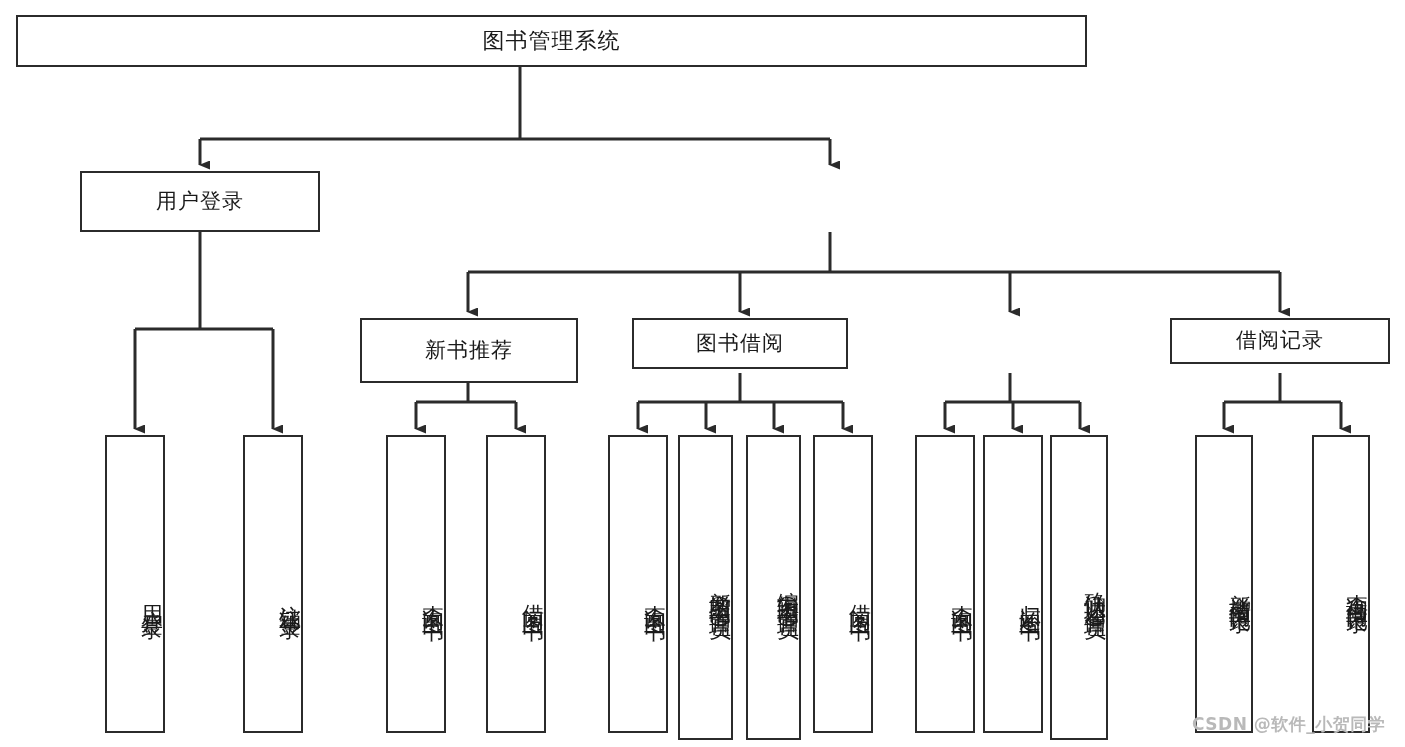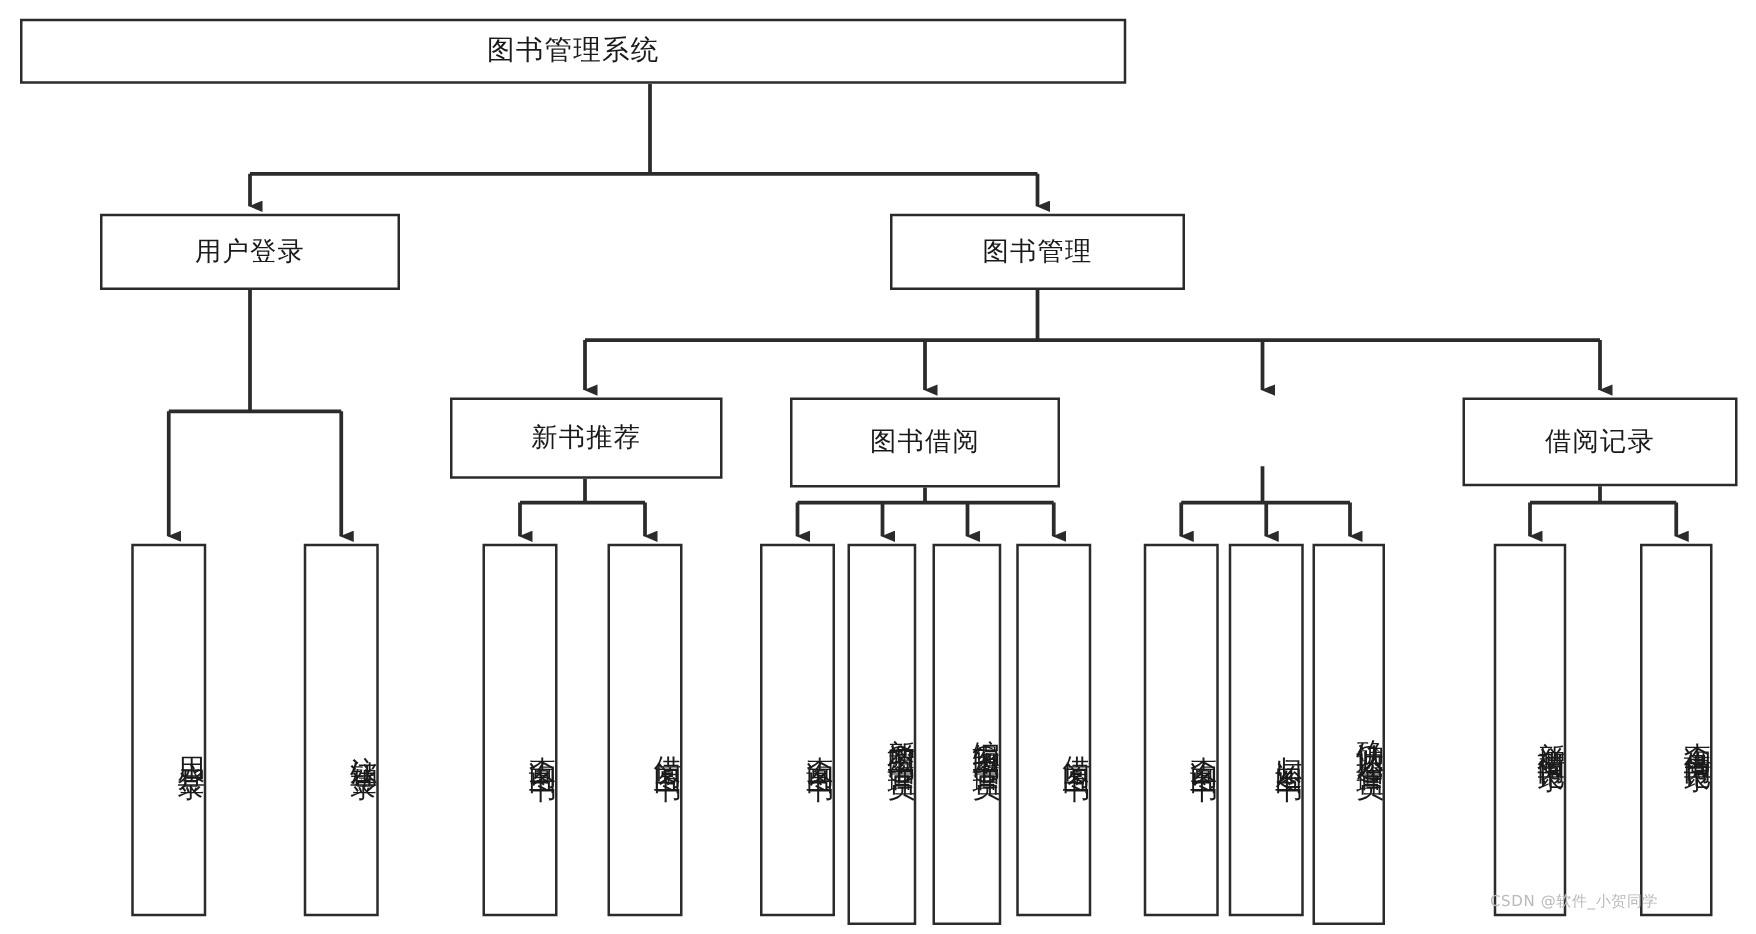--- a/index.html
+++ b/index.html
@@ -55,24 +55,25 @@
     line-height: 1;
   }
   .node.vert.tall {
     padding-top: 8px;
     letter-spacing: 4px;
   }
   .watermark {
     position: absolute;
     left: 1192px;
     top: 713px;
-    font-size: 12px;
+    font-size: 17px;
     color: #b9b9b9;
     white-space: nowrap;
     letter-spacing: 0.5px;
+    font-weight: bold;
   }
 </style>
 </head>
 <body>
 
 <div id="diagram-root">
 
   <svg class="connectors" viewBox="0 0 1405 747">
     <defs>
       <marker id="arrowhead" markerWidth="9" markerHeight="11" refX="4.5" refY="10" orient="auto" markerUnits="userSpaceOnUse">
@@ -116,28 +117,27 @@
       <path d="M 1013 402 L 1013 429" marker-end="url(#arrowhead)"></path>
       <path d="M 1080 402 L 1080 429" marker-end="url(#arrowhead)"></path>
 
       <path d="M 1280 373 L 1280 402"></path>
       <path d="M 1224 402 L 1341 402"></path>
       <path d="M 1224 402 L 1224 429" marker-end="url(#arrowhead)"></path>
       <path d="M 1341 402 L 1341 429" marker-end="url(#arrowhead)"></path>
     </g>
   </svg>
 
-  <div class="node horiz root" style="left:16px; top:15px; width:885px; height:52px;">图书管理系统</div>
+  <div class="node horiz root" style="left:16px; top:15px; width:1071px; height:52px;">图书管理系统</div>
 
   <div class="node horiz" style="left:80px; top:171px; width:240px; height:61px;">用户登录</div>
-  <div class="node horiz" style="left:712px; top:171px; width:236px; height:61px;">图书管理</div>
 
   <div class="node horiz" style="left:360px; top:318px; width:218px; height:65px;">新书推荐</div>
-  <div class="node horiz" style="left:632px; top:318px; width:216px; height:72px;">图书借阅</div>
-  <div class="node horiz" style="left:1170px; top:318px; width:220px; height:71px;">借阅记录</div>
+  <div class="node horiz" style="left:632px; top:318px; width:216px; height:51px;">图书借阅</div>
+  <div class="node horiz" style="left:1170px; top:318px; width:220px; height:46px;">借阅记录</div>
 
   <div class="node vert" style="left:105px; top:435px; width:60px; height:298px;">用户登录</div>
   <div class="node vert" style="left:243px; top:435px; width:60px; height:298px;">注销登录</div>
 
   <div class="node vert" style="left:386px; top:435px; width:60px; height:298px;">查询图书</div>
   <div class="node vert" style="left:486px; top:435px; width:60px; height:298px;">借阅图书</div>
 
   <div class="node vert" style="left:608px; top:435px; width:60px; height:298px;">查询图书</div>
   <div class="node vert tall" style="left:678px; top:435px; width:55px; height:305px;">新增图书（管理员）</div>
   <div class="node vert tall" style="left:746px; top:435px; width:55px; height:305px;">编辑图书（管理员）</div>

